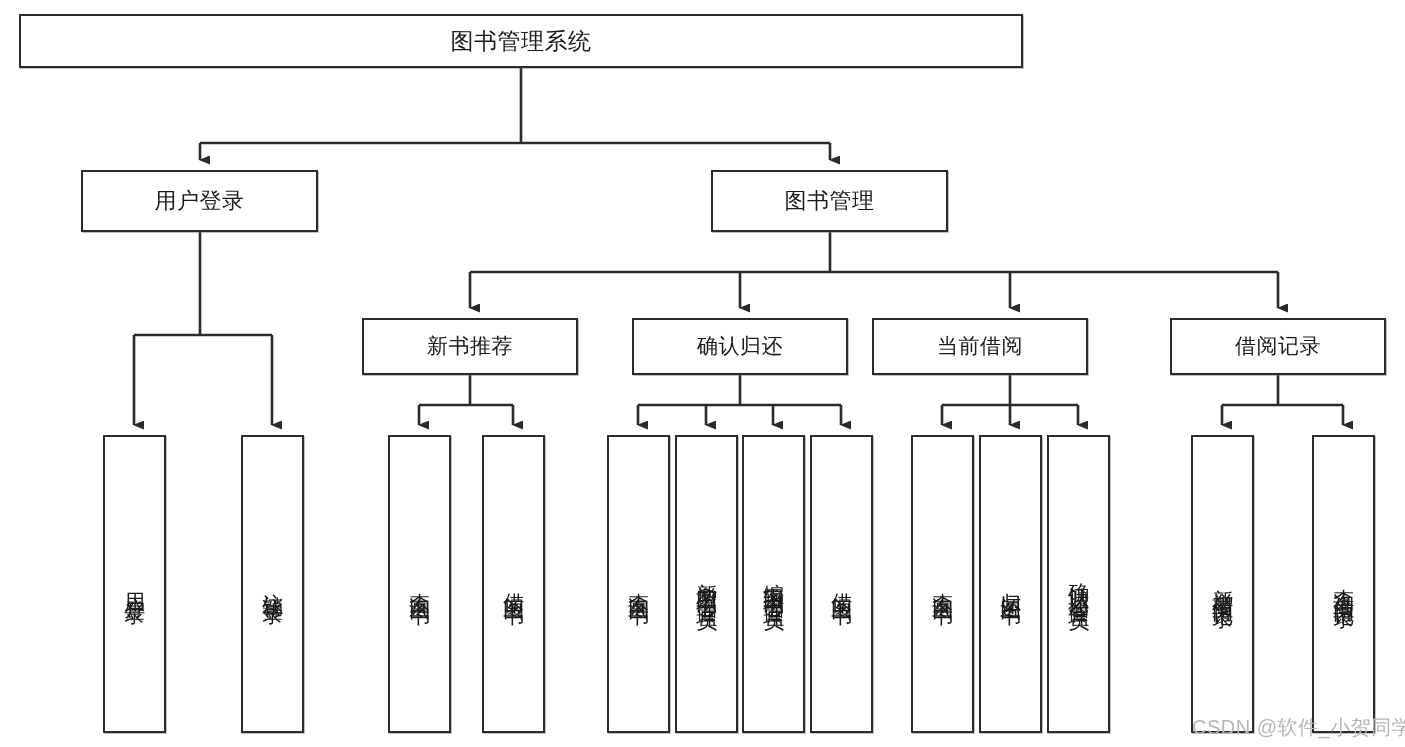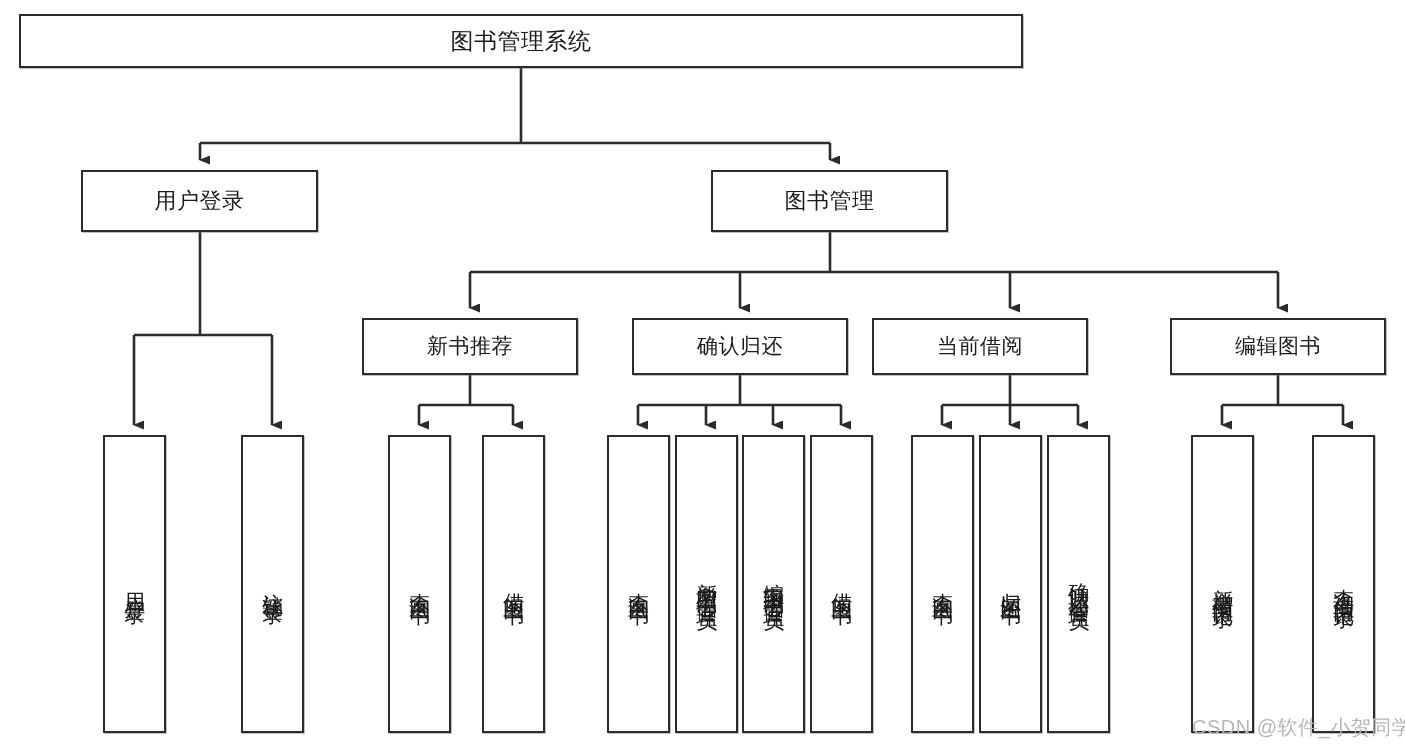--- a/index.html
+++ b/index.html
@@ -133,21 +133,21 @@
   <div class="node-box node-l3" style="left:362px; top:318px; width:216px; height:57px;">
     <span class="node-label">新书推荐</span>
   </div>
   <div class="node-box node-l3" style="left:632px; top:318px; width:216px; height:57px;">
     <span class="node-label">确认归还</span>
   </div>
   <div class="node-box node-l3" style="left:872px; top:318px; width:216px; height:57px;">
     <span class="node-label">当前借阅</span>
   </div>
   <div class="node-box node-l3" style="left:1170px; top:318px; width:216px; height:57px;">
-    <span class="node-label">编辑图书</span>
+    <span class="node-label">借阅记录</span>
   </div>
 
   <div class="node-box node-leaf" style="left:103px; top:435px; width:63px; height:298px;">
     <span class="node-label">用户登录</span>
   </div>
   <div class="node-box node-leaf" style="left:241px; top:435px; width:63px; height:298px;">
     <span class="node-label">注销登录</span>
   </div>
 
   <div class="node-box node-leaf" style="left:388px; top:435px; width:63px; height:298px;">

